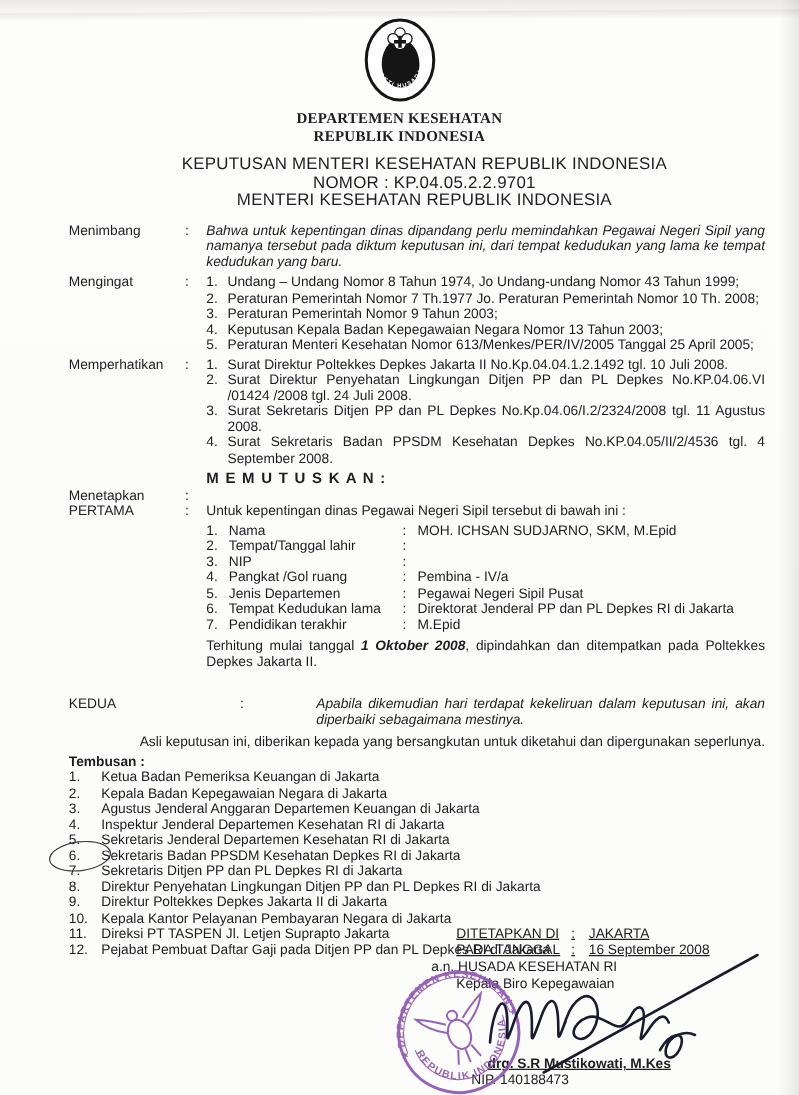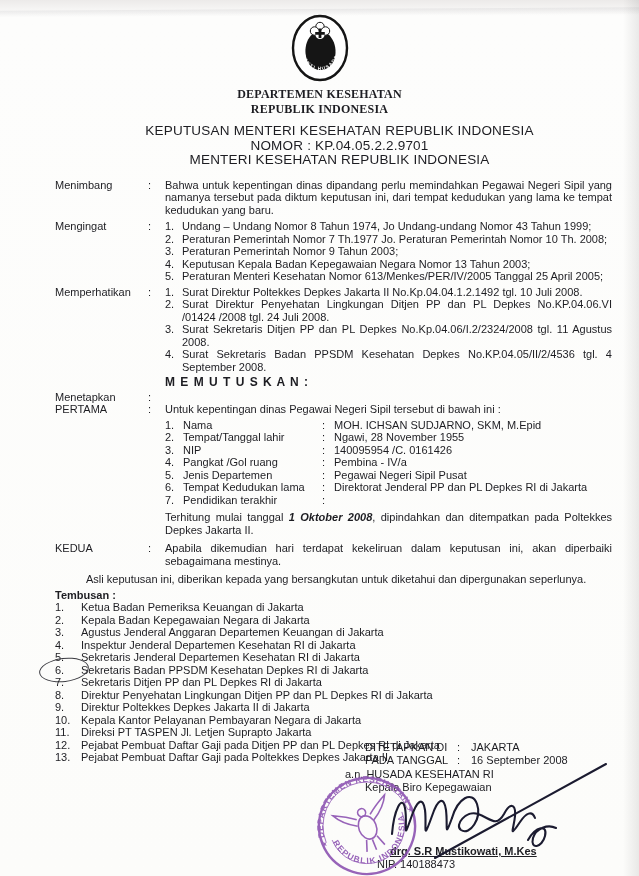--- a/index.html
+++ b/index.html
@@ -32,54 +32,54 @@
   .logo { display:block; margin: 0 auto 4px auto; }
   .dept-line { font-family:"Liberation Serif", serif; font-weight:bold; font-size:12px; line-height:15px; letter-spacing:0.2px; }
   .title-block { margin-top:7px;padding-left:40px; }
   .title-line { font-size:13.5px; line-height:14.5px; letter-spacing:0.2px; }
 
   
   main { display:block; margin-top:11px; }
   .clause { display:grid; grid-template-columns: 93px 17px 1fr; margin: 0 27px 0 55px; }
   .clause .lab { white-space:nowrap; }
   .clause .col { text-align:left; }
-  .just { text-align: justify; }
-  .mt4 { margin-top:4px; } .mt3 { margin-top:3px; } .mt6 { margin-top:6px; }
+  .just { text-align: justify; font-style: italic; }
+  .mt4 { margin-top:4px; } .mt3 { margin-top:3px; } .mt6 { margin-top:21px;gap:44px; }
 
   .numlist .nrow { display:grid; grid-template-columns: 14px 1fr; column-gap: 3px; }
   .numlist .nrow .ntx { text-align: justify; }
 
   .memutuskan {
     margin: 3px 27px 2px 165px; 
     font-weight:bold; font-size:12px; letter-spacing:1px;
   }
 
   .details { margin-top:3px; }
   .drow { display:grid; grid-template-columns: 157px 12px 1fr; }
   .drow .dl { display:grid; grid-template-columns: 15px 1fr; column-gap:3px; }
 
   .terhitung { margin-top:5px; text-align:justify; }
   .b-i { font-weight:bold; font-style:italic; }
 
-  .asli { margin: 6px 27px 0 86px; }
+  .asli { margin: 6px 27px 0 86px; text-align: right; }
   .temb-head { margin: 3px 27px 0 55px; font-weight:bold; }
   .tembusan { margin: 0 27px 0 55px; }
   .trow { display:grid; grid-template-columns: 26px 1fr; }
   .trow .num { position:relative; }
   .pen-circle {
     display:none; position:absolute; left:-16px; top:-6px;
     width:48px; height:22px;
     border:1.4px solid #3c3c42; border-radius:50%;
     transform: rotate(-7deg);
   }
   .trow.circled .pen-circle { display:block; }
 
   
   .sig-block { position:absolute; left:345px; top:741px; width:272px; }
-  .sig-row { display:grid; grid-template-columns: 92px 14px 1fr; margin-left:20px; }
+  .sig-row { display:grid; grid-template-columns: 92px 14px 1fr; margin-left:20px;text-decoration:underline; }
   .an-line { margin-top:2px; margin-left:0; }
   .jab-line { margin-left:20px; }
   .sig-name { position:absolute; left:45px; top:104px; font-weight:bold; text-decoration:underline; white-space:nowrap; }
   .sig-nip  { position:absolute; left:32px; top:117px; white-space:nowrap; }
 
   .stamp-svg { position:absolute; left:297px; top:770px; pointer-events:none; }
   .signature-svg { position:absolute; left:378px; top:752px; pointer-events:none; }
 </style>
 </head>
 <body>
@@ -202,30 +202,28 @@
               <span>:</span>
               <span>MOH. ICHSAN SUDJARNO, SKM, M.Epid</span>
             </div>
 
             <div class="drow">
               <span class="dl">
                 <span>2.</span>
                 <span>Tempat/Tanggal lahir</span>
               </span>
               <span>:</span>
-              <span>Ngawi, 28 November 1955</span>
             </div>
 
             <div class="drow">
               <span class="dl">
                 <span>3.</span>
                 <span>NIP</span>
               </span>
               <span>:</span>
-              <span>140095954 /C. 0161426</span>
             </div>
 
             <div class="drow">
               <span class="dl">
                 <span>4.</span>
                 <span>Pangkat /Gol ruang</span>
               </span>
               <span>:</span>
               <span>Pembina - IV/a</span>
             </div>
@@ -247,20 +245,21 @@
               <span>:</span>
               <span>Direktorat Jenderal PP dan PL Depkes RI di Jakarta</span>
             </div>
 
             <div class="drow">
               <span class="dl">
                 <span>7.</span>
                 <span>Pendidikan terakhir</span>
               </span>
               <span>:</span>
+              <span>M.Epid</span>
             </div>
           </div>
         <div class="terhitung">
           <span>Terhitung mulai tanggal </span><span class="b-i">1 Oktober 2008</span><span>, dipindahkan dan ditempatkan pada Poltekkes Depkes Jakarta II.</span>
         </div>
       </div>
     </div>
 
     <div class="clause mt6">
       <div class="lab">KEDUA</div>
@@ -362,27 +361,20 @@
         </div>
 
         <div class="trow row-marker">
           <span class="num">
             <span>12.</span>
             
           </span>
           <span class="txt">Pejabat Pembuat Daftar Gaji pada Ditjen PP dan PL Depkes RI di Jakarta</span>
         </div>
 
-        <div class="trow row-marker">
-          <span class="num">
-            <span>13.</span>
-            
-          </span>
-          <span class="txt">Pejabat Pembuat Daftar Gaji pada Poltekkes Depkes Jakarta II</span>
-        </div>
       </div>
   </main>
 
   <div class="sig-block">
     <div class="sig-row">
       <span>DITETAPKAN DI</span>
       <span>:</span>
       <span>JAKARTA</span>
     </div>
     <div class="sig-row">

